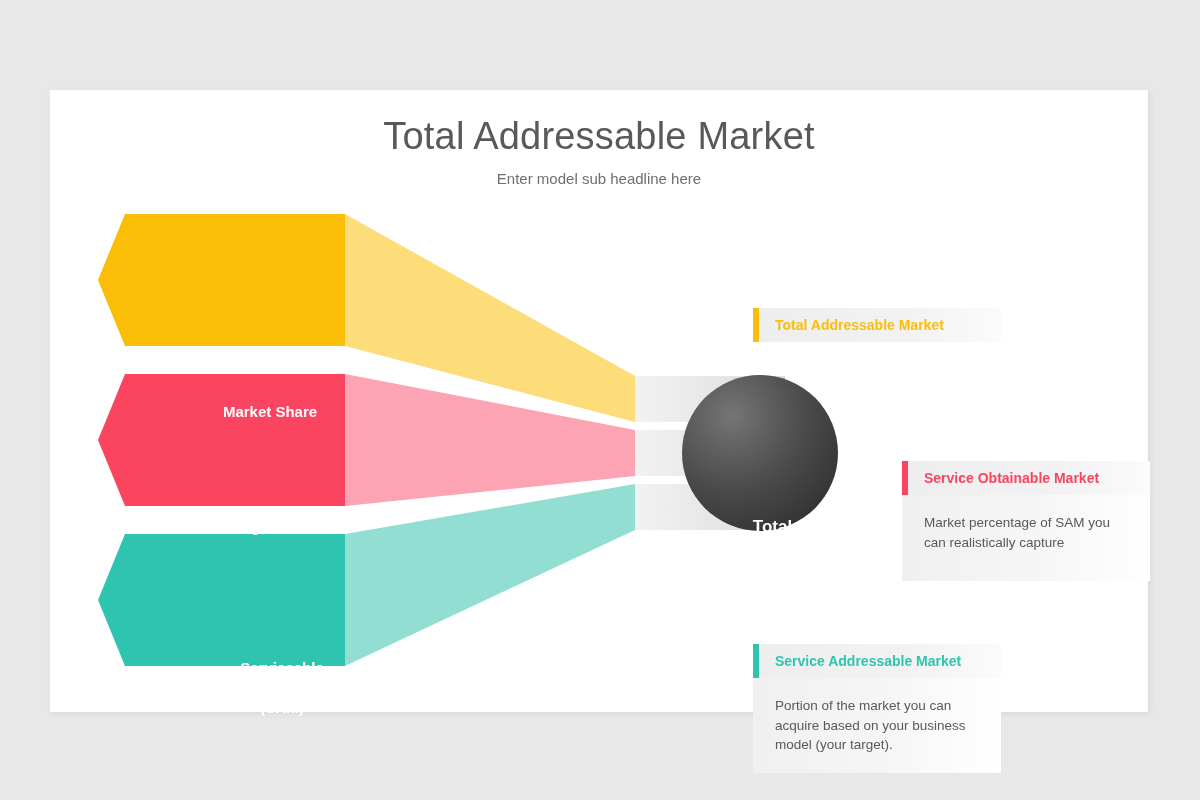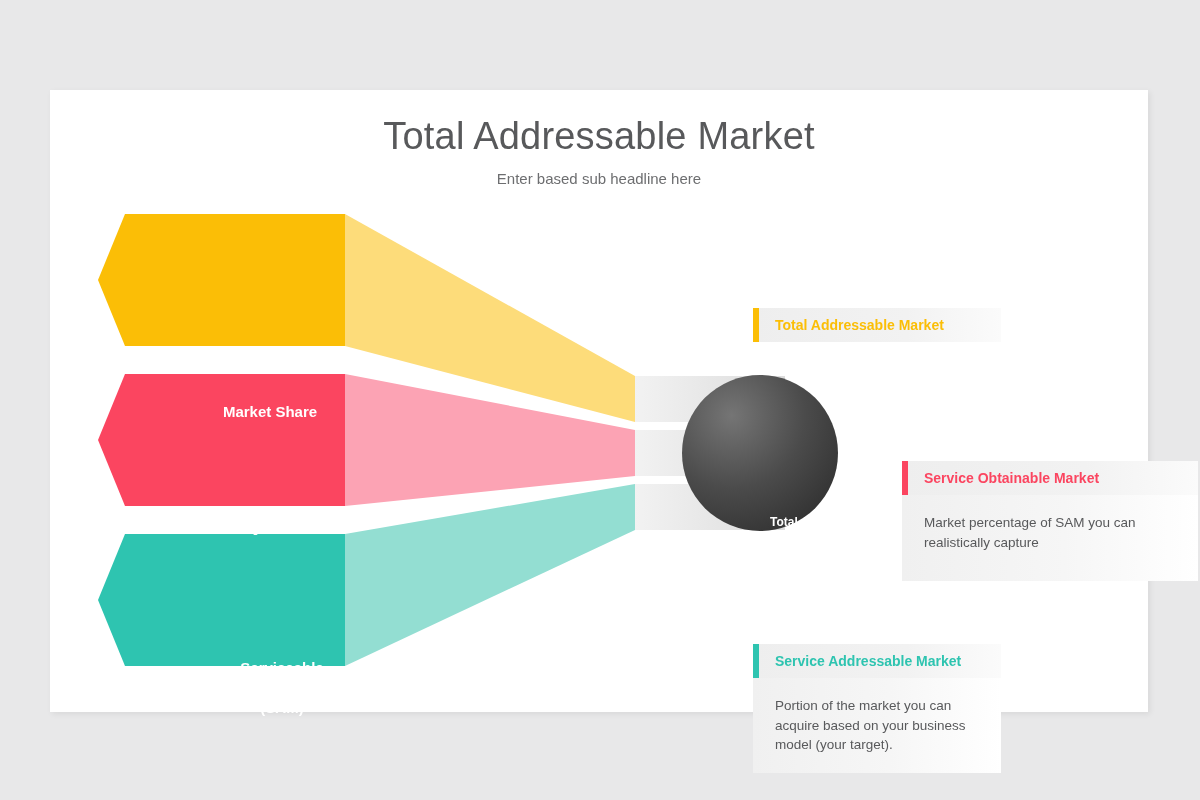--- a/index.html
+++ b/index.html
@@ -35,21 +35,21 @@
     color: #ffffff; font-weight: bold;
     text-align: center; line-height: 1.34;
     pointer-events: none;
   }
   #funnel-label-market-share { left: 105px; top: 273px; width: 230px; font-size: 15px; margin-top: 39px; }
   #funnel-label-target-market { left: 105px; top: 433px; width: 230px; font-size: 10px; }
   #funnel-label-sam { left: 112px; top: 568px; width: 240px; font-size: 15px; }
 
   #tam-circle-label {
     position: absolute; left: 684px; top: 420px; width: 155px;
-    color: #ffffff; font-weight: bold; font-size: 12px;
+    color: #ffffff; font-weight: bold; font-size: 17px;
     text-align: center; line-height: 2.0;
     pointer-events: none;
   }
 
   .info-block { position: absolute; }
   .info-header {
     position: relative;
     height: 34px;
     display: flex; align-items: center;
     background: linear-gradient(to right, #eeeeee 0%, #f2f2f2 62%, #fbfbfb 100%);
@@ -62,34 +62,34 @@
     white-space: nowrap;
   }
   .info-body {
     padding: 18px 20px 18px 22px;
     font-size: 13.5px; color: #58595b; line-height: 1.45;
     background: linear-gradient(to right, #f0f0f0 0%, #f6f6f6 55%, #ffffff 100%);
     white-space: pre-line;
   }
 
   #info-block-tam  { left: 703px; top: 218px; width: 248px; }
-  #info-block-som  { left: 852px; top: 371px; width: 296px; }
+  #info-block-som  { left: 852px; top: 371px; width: 248px; }
   #info-block-sam  { left: 703px; top: 554px; width: 248px; }
 
   #info-block-tam  .info-body { min-height: 66px; }
   #info-block-som  .info-body { min-height: 86px; }
   #info-block-sam  .info-body { min-height: 86px; }
 </style>
 </head>
 <body>
 
 <div id="slide">
 
   <div id="page-title">Total Addressable Market</div>
-  <div id="page-subtitle">Enter based sub headline here</div>
+  <div id="page-subtitle">Enter model sub headline here</div>
 
   <svg id="funnel-svg" width="1098" height="622">
     <defs>
       <linearGradient id="gradGrayBar" x1="0" y1="0" x2="1" y2="0">
         <stop offset="0%" stop-color="#f2f2f2"></stop>
         <stop offset="55%" stop-color="#e6e6e6"></stop>
         <stop offset="100%" stop-color="#dcdcdc"></stop>
       </linearGradient>
       <radialGradient id="gradCircle" cx="32%" cy="26%" r="85%">
         <stop offset="0%" stop-color="#757575"></stop>

